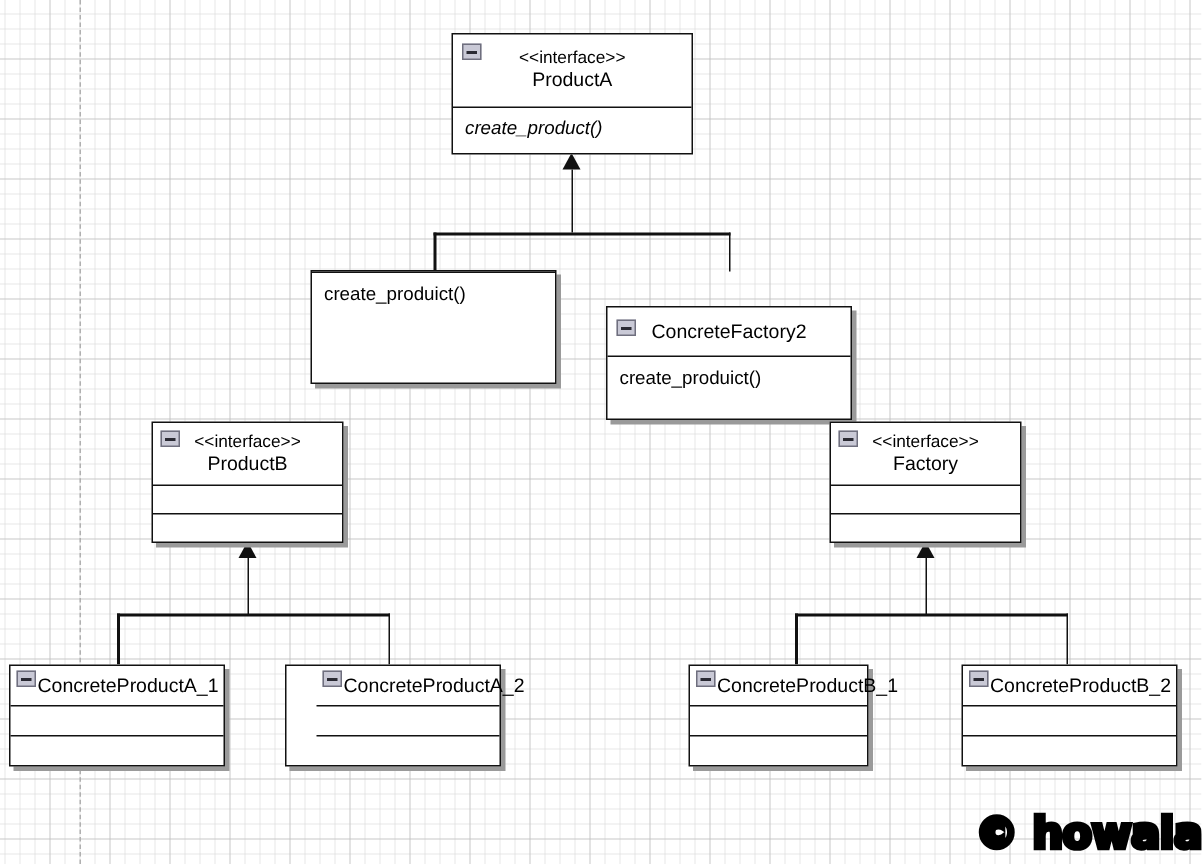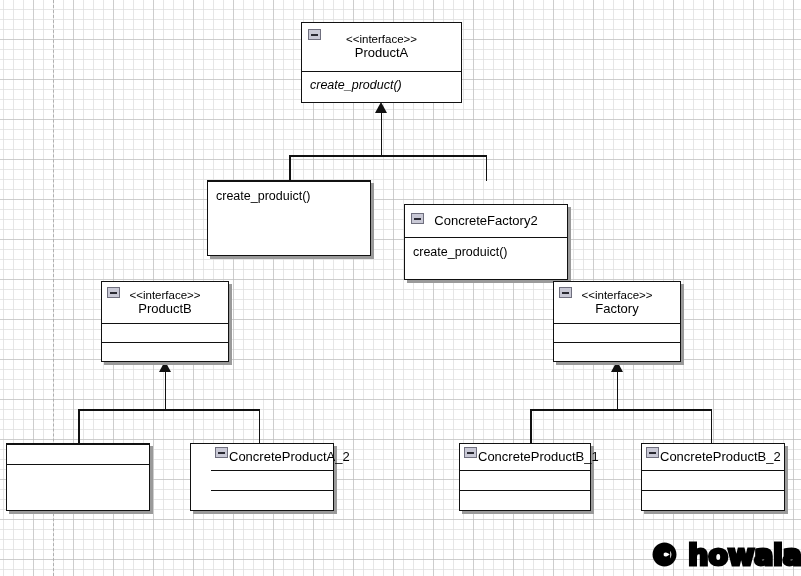--- a/index.html
+++ b/index.html
@@ -164,38 +164,42 @@
         <div class="cname">Factory</div>
       </div>
     </div>
     <div class="sep"></div>
     <div class="comp" style="height:18px;"></div>
     <div class="sep"></div>
     <div class="comp" style="height:18px;"></div>
   </div>
 
   <div class="uml shadow" style="left:6px;top:443px;width:144px;height:68px;">
+    <div class="hdr" style="height:26px;justify-content:flex-start;padding-left:18px;">
+      <span class="collapse" style="left:4px;top:3px;"></span>
+      <div class="cname">ConcreteProductA_1</div>
+    </div>
     <div class="sep"></div>
     <div class="comp" style="height:19px;"></div>
     <div class="sep"></div>
     <div class="comp" style="height:19px;"></div>
   </div>
 
   <div class="uml shadow" style="left:190px;top:443px;width:144px;height:68px;padding-left:20px;">
     <div class="hdr" style="height:26px;justify-content:flex-start;padding-left:18px;">
       <span class="collapse" style="left:4px;top:3px;"></span>
       <div class="cname">ConcreteProductA_2</div>
     </div>
     <div class="sep"></div>
     <div class="comp" style="height:19px;"></div>
     <div class="sep"></div>
     <div class="comp" style="height:19px;"></div>
   </div>
 
-  <div class="uml shadow" style="left:459px;top:443px;width:132px;height:68px;">
+  <div class="uml shadow" style="left:459px;top:443px;width:120px;height:68px;">
     <div class="hdr" style="height:26px;justify-content:flex-start;padding-left:18px;">
       <span class="collapse" style="left:4px;top:3px;"></span>
       <div class="cname">ConcreteProductB_1</div>
     </div>
     <div class="sep"></div>
     <div class="comp" style="height:19px;"></div>
     <div class="sep"></div>
     <div class="comp" style="height:19px;"></div>
   </div>
 

